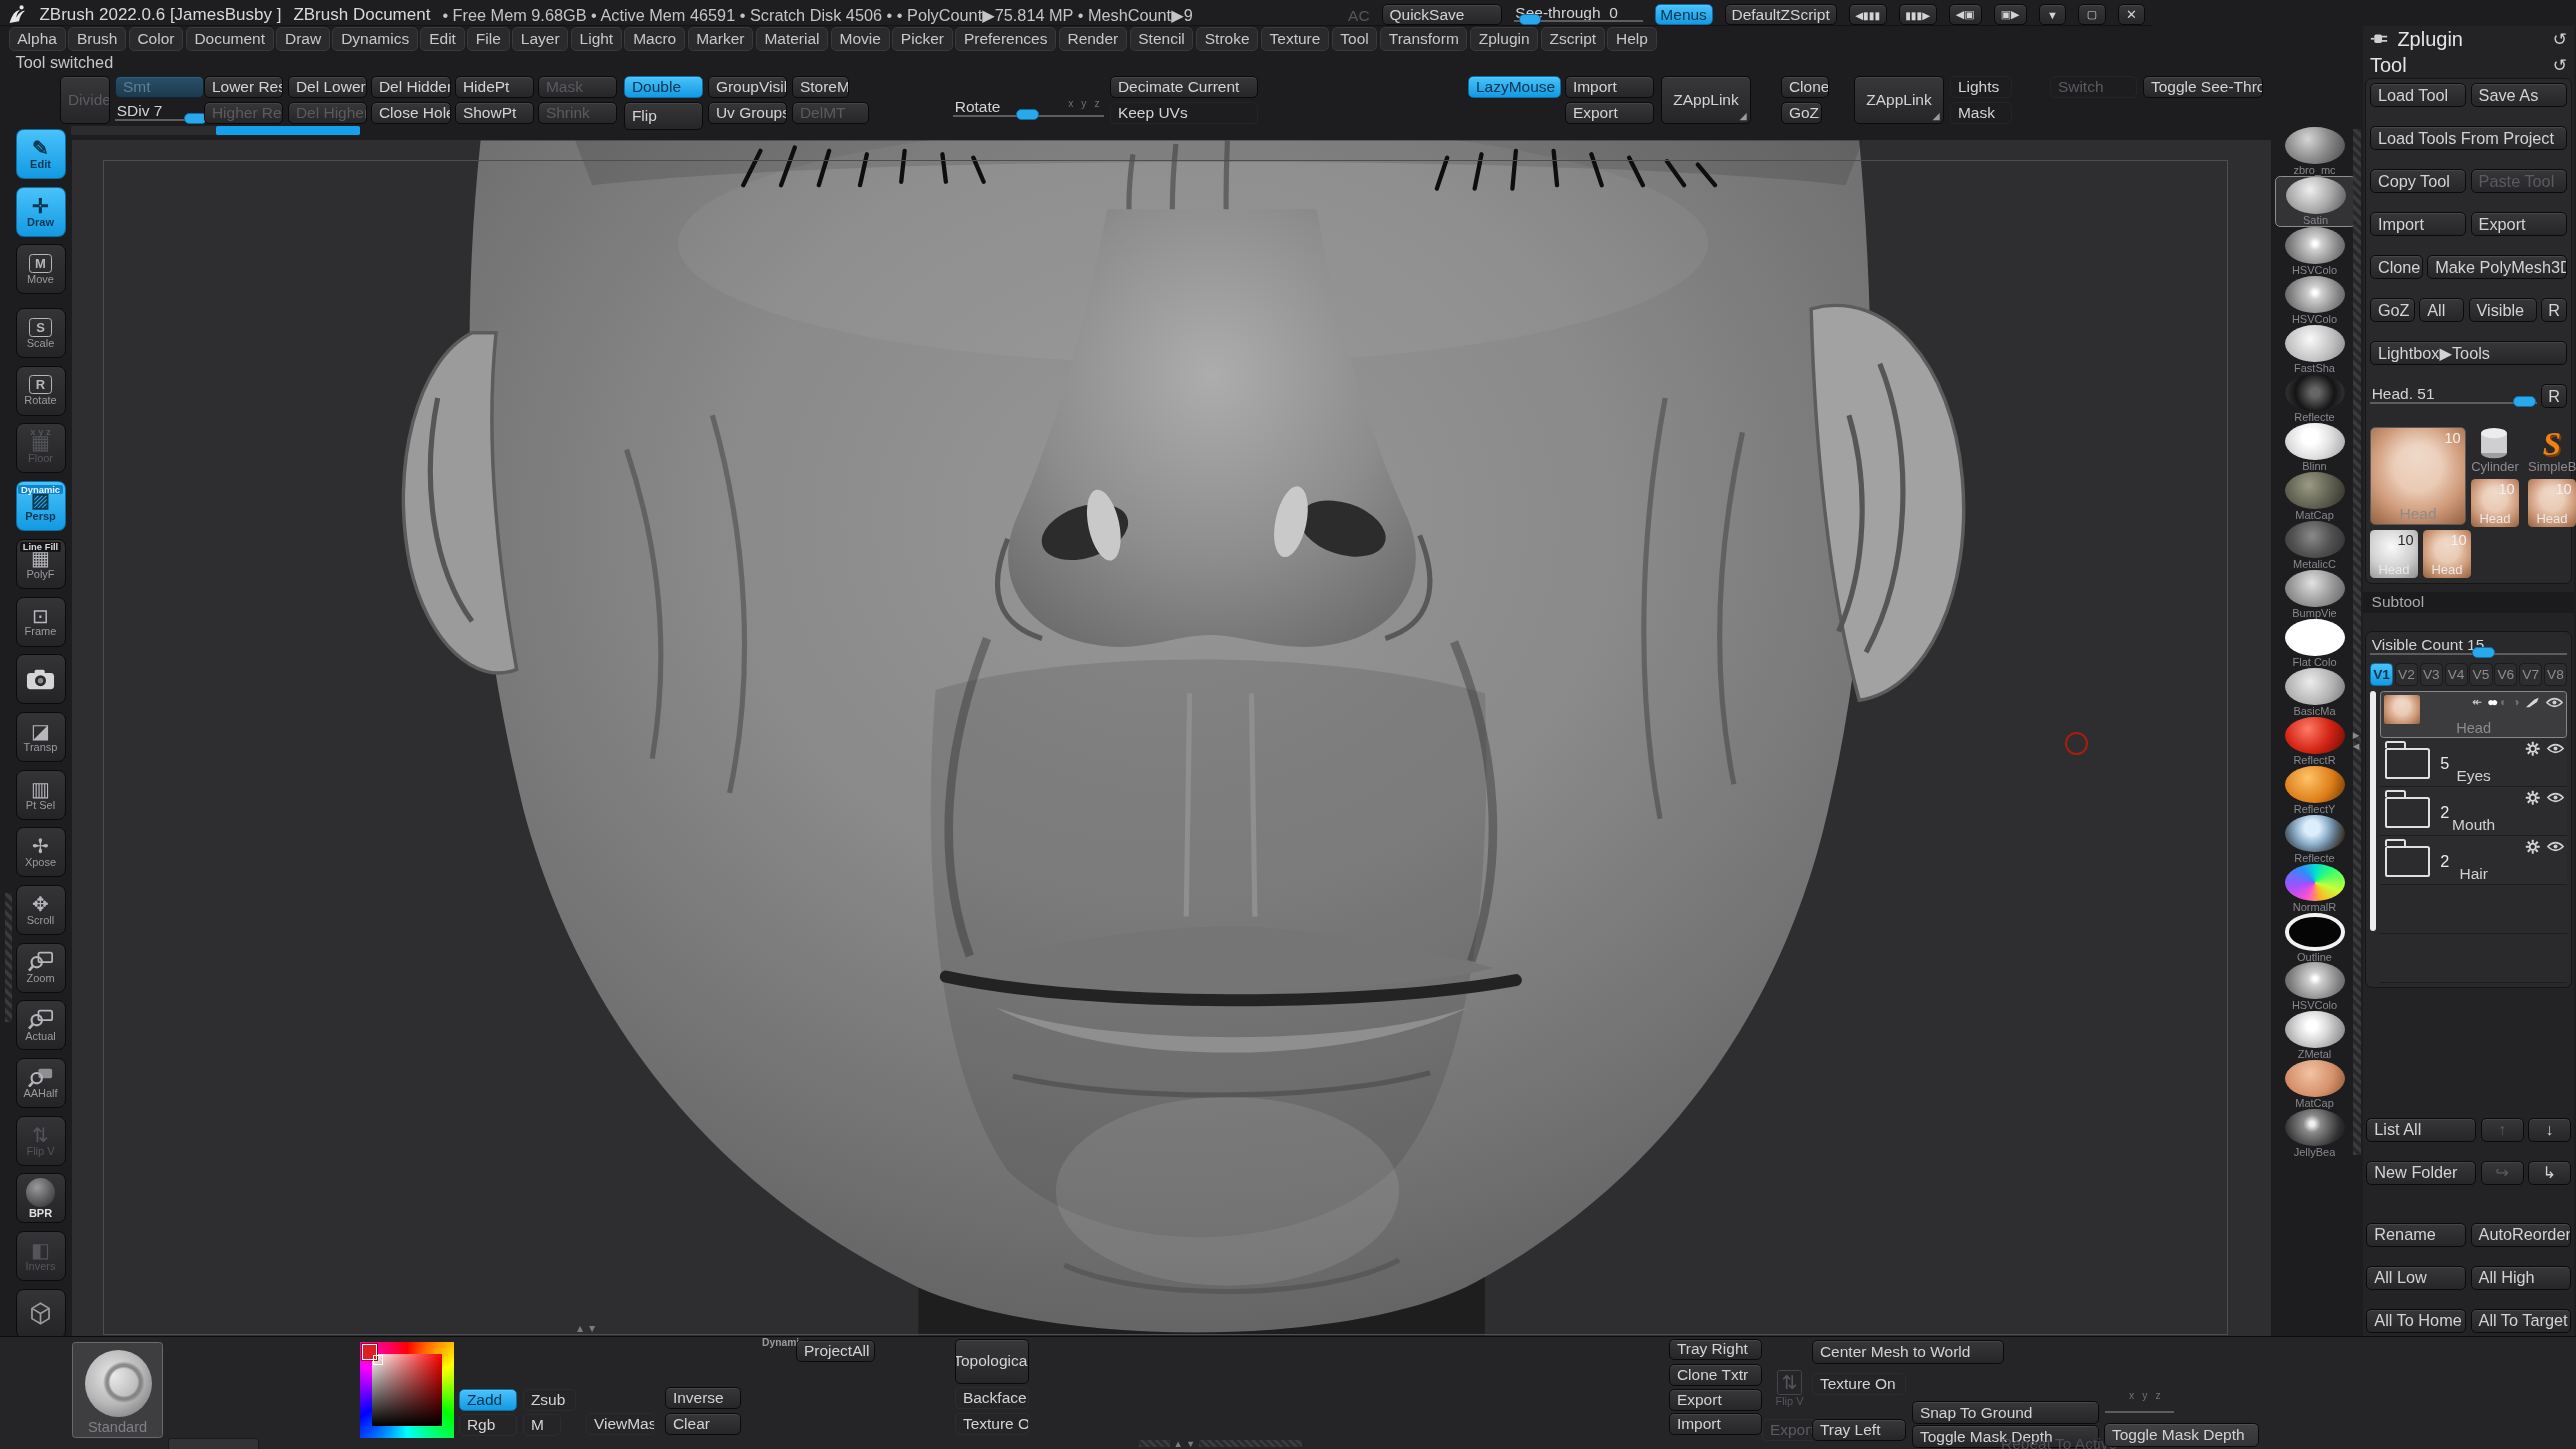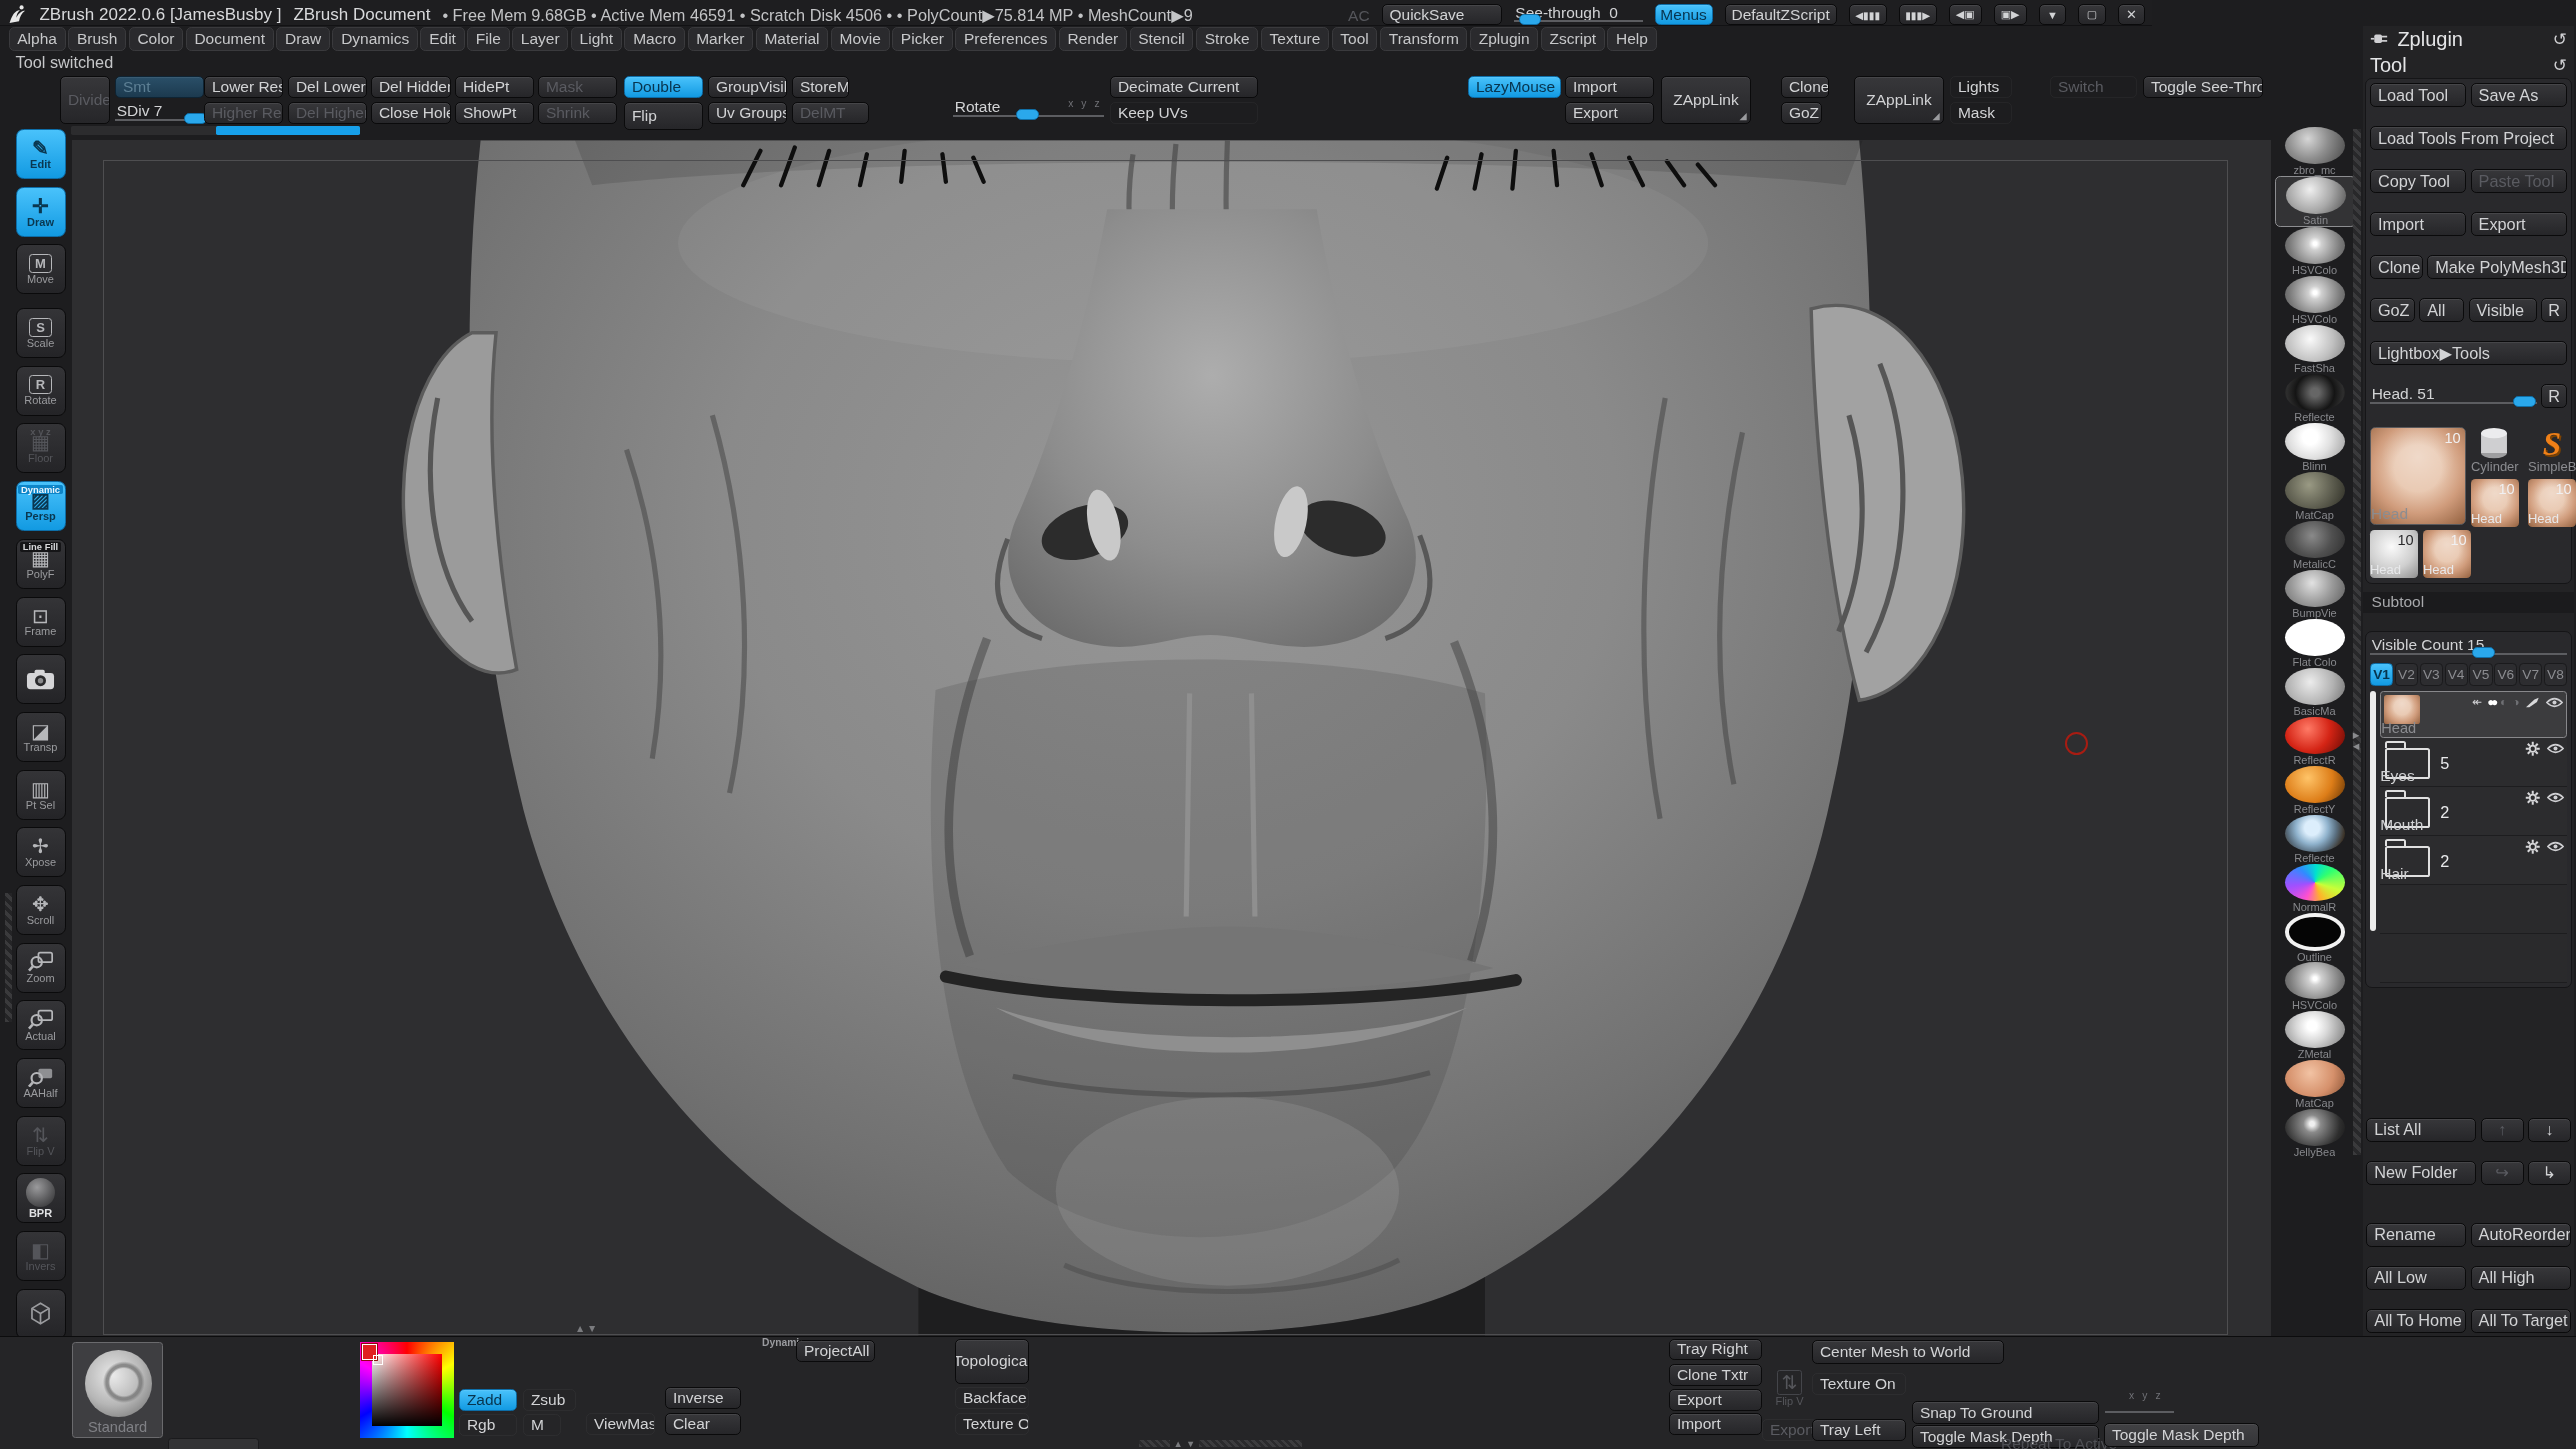--- a/index.html
+++ b/index.html
@@ -65,21 +65,21 @@
   #rightpanel{left:2363px;top:26px;width:211px;height:1424px;display:flex;flex-direction:column;box-sizing:border-box}
   .rphead{display:flex;align-items:center;gap:6.9px;height:26px;padding:0 6.9px;font-size:20px;color:#e4e5e7}
   .rphead .rel{margin-left:auto;font-size:17px;color:#cfcfd2}
   .rpbox{background:#29292c;border:0.9px solid #151517;border-radius:6.9px;margin:0 1.7px;padding:4.3px}
   .rrow{display:flex;gap:4.3px;margin-bottom:19px}
   .rbtn{height:24px;font-size:16.3px;flex:1}
   .headthumb{background:radial-gradient(circle at 50% 30%,rgba(255,255,255,.3),transparent 45%),
              radial-gradient(circle at 50% 42%,#e9c9b2 0 32%,#d09c7c 62%,#93613f 100%);}
   .whitehead{background:radial-gradient(circle at 45% 35%,#fafafa,#cfcfcf 55%,#8e8e8e 100%)}
   .badge{position:absolute;top:1.7px;right:4.3px;font-size:14.6px;color:#f0f0f2}
-  .thlab{position:absolute;bottom:0.9px;left:0;right:0;text-align:left;font-size:13px;color:#8b8c90;white-space:nowrap;overflow:hidden}
+  .thlab{position:absolute;bottom:0.9px;left:0;right:0;text-align:center;font-size:13px;color:#8b8c90;white-space:nowrap;overflow:hidden}
   .vtab{width:23px;height:20.6px;border-radius:4.3px;background:#2d2d30;border:0.9px solid #1a1a1c;color:#8b8c90;
         display:flex;align-items:center;justify-content:center;font-size:13.7px}
   .vtab.on{background:linear-gradient(#49c2fb,#129ae2);color:#06344e;border-color:#0d6ea8;font-weight:bold}
   .strow{position:relative;border-bottom:0.9px solid #1d1d1f;background:#2c2c2e}
   .folder{width:45px;height:31px;border:2.6px solid #e0e0e0;border-radius:2.6px;position:relative;box-sizing:border-box}
   .folder::before{content:"";position:absolute;top:-9.4px;left:-2.6px;width:17px;height:5.2px;
         border:2.6px solid #e0e0e0;border-bottom:none;border-radius:2.6px 2.6px 0 0}
   
   .thumbbox{background:#3e3e41;border:0.9px solid #1a1a1c;border-radius:3.4px;position:relative;box-sizing:border-box}
   .tlabel{position:absolute;bottom:2.6px;left:0;right:0;text-align:center;font-size:14.6px;color:#808186}

